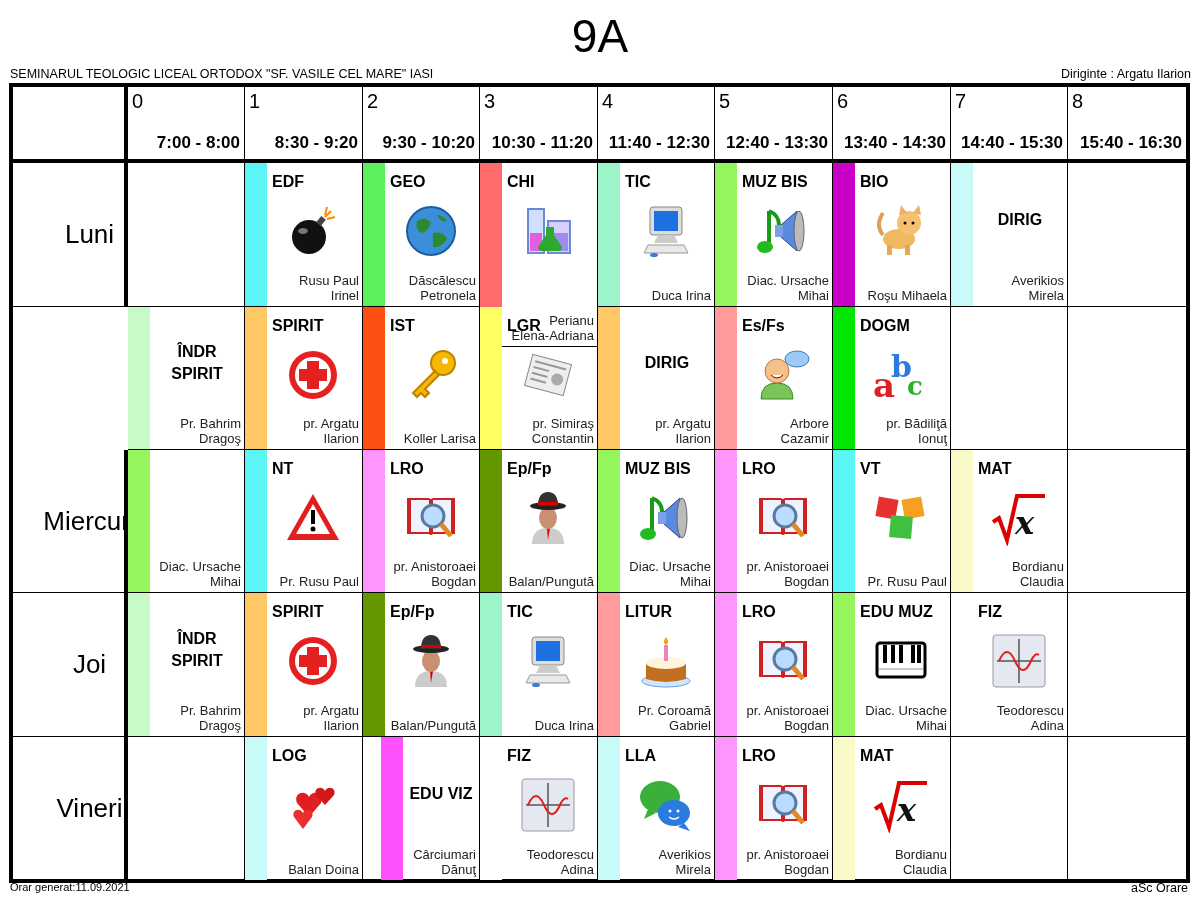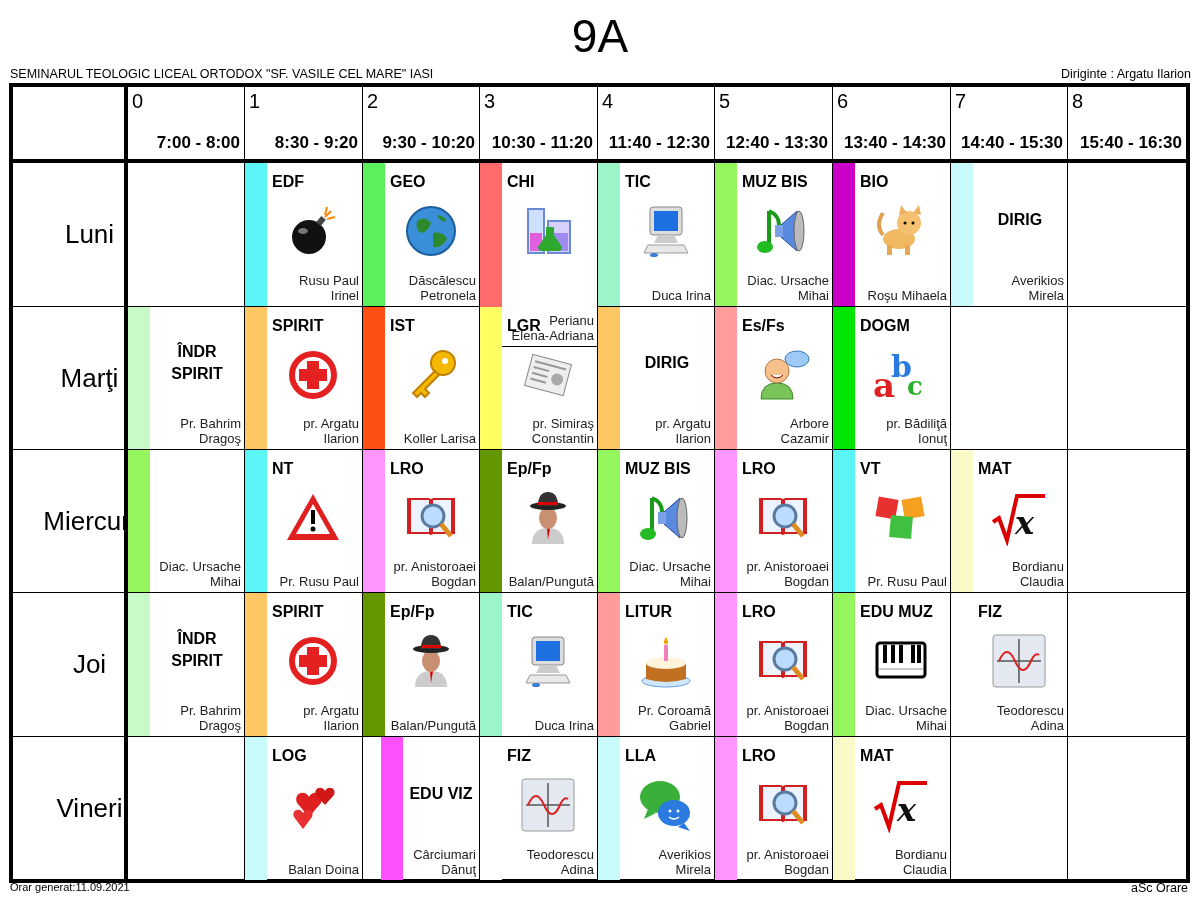--- a/index.html
+++ b/index.html
@@ -158,21 +158,20 @@
       </div>
       <div class="teacher">Roşu Mihaela</div>
     </div>
     <div class="cell" style="left: 938px; top: 76px; width: 117px; height: 144px;">
       <div class="stripe" style="background: rgb(200, 250, 250);"></div>
       <div class="subj center">DIRIG</div>
       <div class="teacher">Averikios
 Mirela</div>
     </div>
     <div class="cell" style="left: 1055px; top: 76px; width: 118px; height: 144px; border-right: none;"></div>
-    <div class="day" style="left: 0px; top: 220px; width: 115px; height: 143px;">Marţi</div>
     <div class="cell" style="left: 115px; top: 220px; width: 117px; height: 143px;">
       <div class="stripe" style="background: rgb(200, 250, 200);"></div>
       <div class="subj center">ÎNDR SPIRIT</div>
       <div class="teacher">Pr. Bahrim
 Dragoş</div>
     </div>
     <div class="cell" style="left: 232px; top: 220px; width: 118px; height: 143px;">
       <div class="stripe" style="background: rgb(255, 200, 100);"></div>
       <div class="subj">SPIRIT</div>
       <div class="icon">

